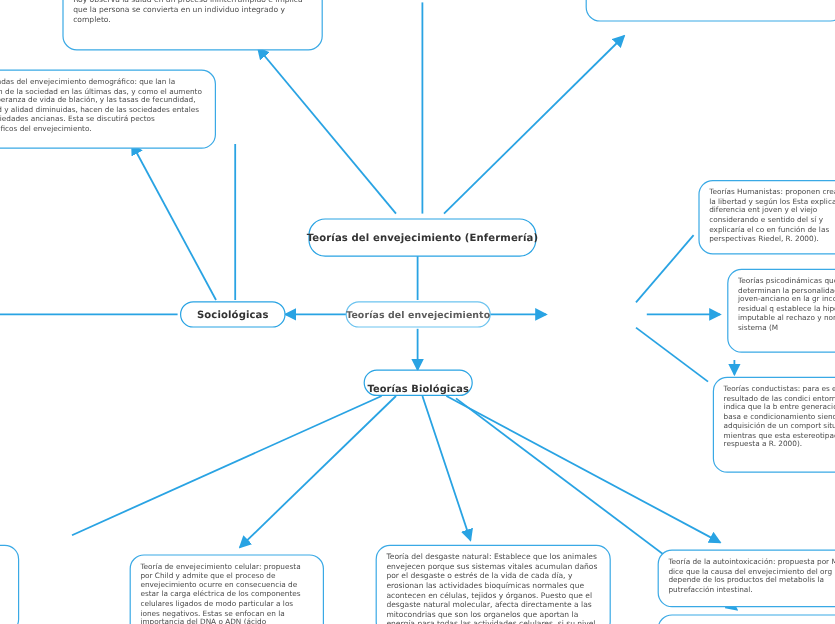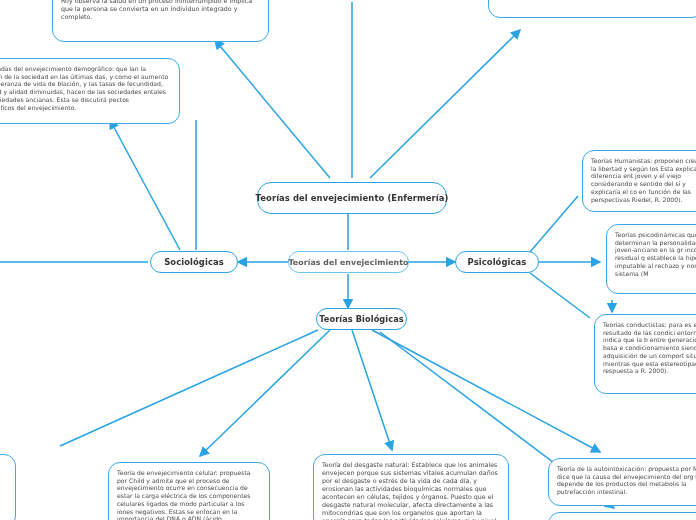--- a/index.html
+++ b/index.html
@@ -127,21 +127,18 @@
   </div>
 
   <div class="node lvl1" style="left:150px;top:251px;width:88px;height:22px;font-size:8.4px;">
     <span>Sociológicas</span>
   </div>
 
   <div class="node root" style="left:288px;top:251px;width:121px;height:22px;font-size:7.8px;">
     <span>Teorías del envejecimiento</span>
   </div>
 
-  <div class="node lvl1" style="left:455px;top:251px;width:84px;height:22px;font-size:8.4px;">
-    <span>Psicológicas</span>
-  </div>
 
-  <div class="node lvl1" style="left:316px;top:308px;width:91px;height:22px;font-size:8.2px;">
+  <div class="node lvl1" style="left:303px;top:308px;width:91px;height:22px;font-size:8.2px;align-items:flex-end;">
     <span>Teorías Biológicas</span>
   </div>
 
 </div>
 
 </body></html>

